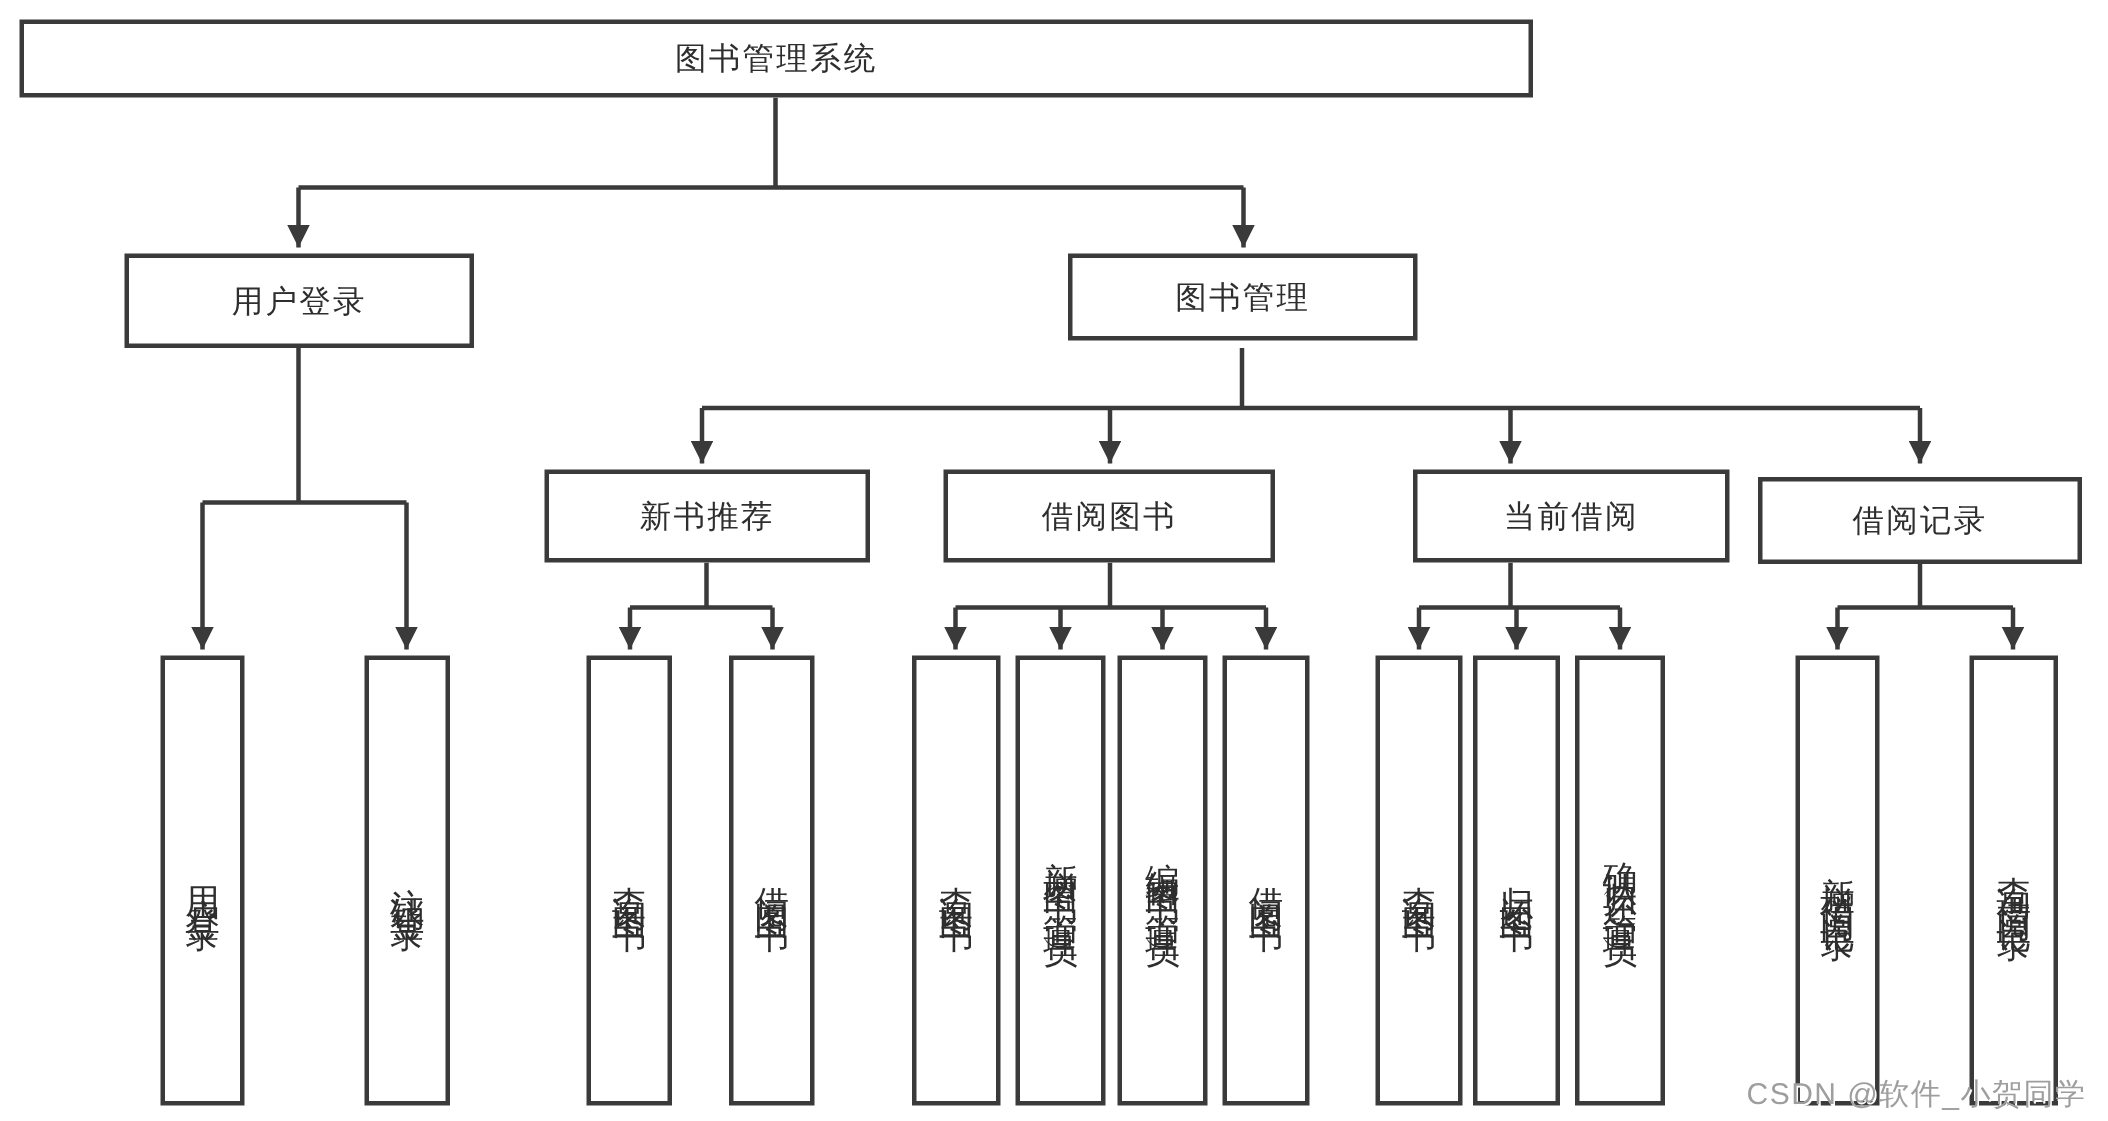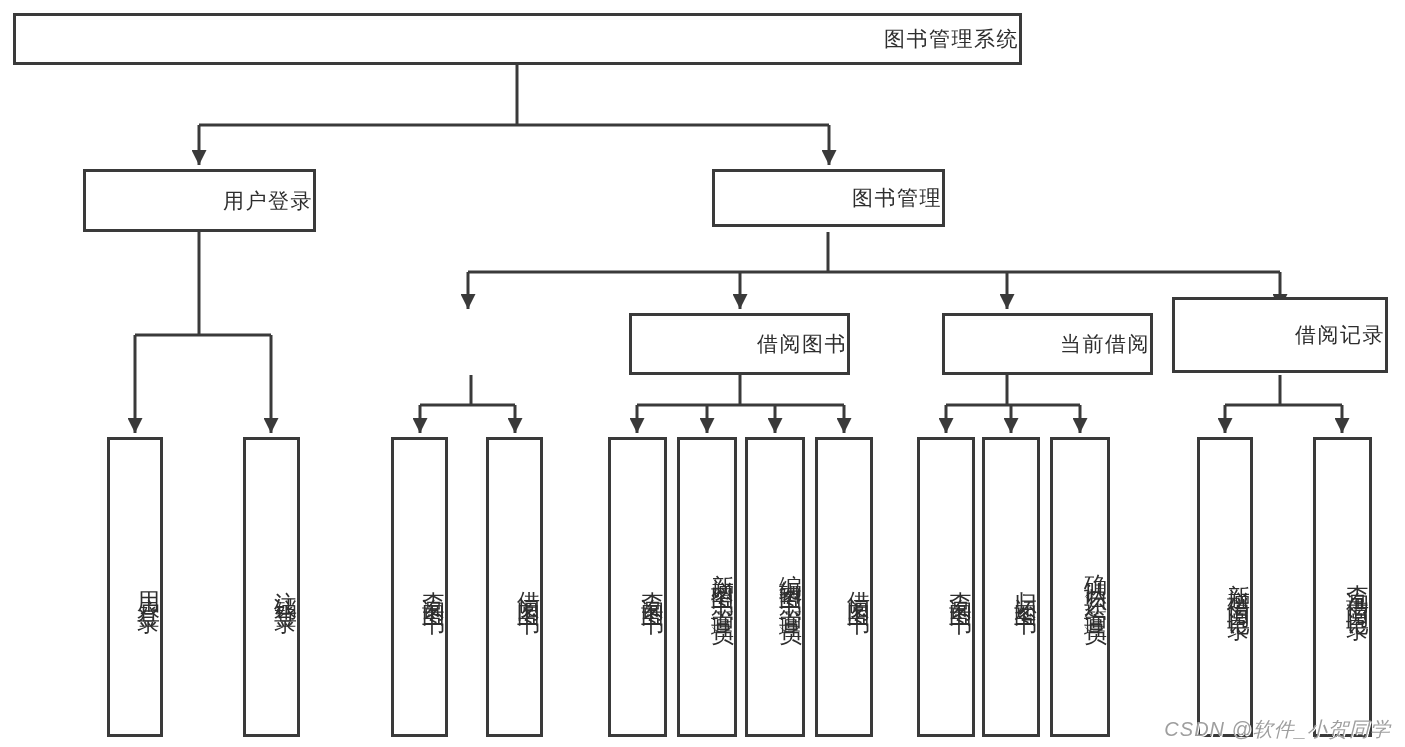--- a/index.html
+++ b/index.html
@@ -3,30 +3,30 @@
 <meta charset="utf-8">
 <style>
   html,body{margin:0;padding:0;background:#ffffff;}
   .canvas{
     position:relative;width:1405px;height:747px;background:#ffffff;overflow:hidden;
     font-family:"Liberation Sans","DejaVu Sans",sans-serif;
   }
   .wires{position:absolute;left:0;top:0;width:1405px;height:747px;}
   .node{
     position:absolute;box-sizing:border-box;border:3px solid #3a3a3a;background:#ffffff;
-    display:flex;align-items:center;justify-content:flex-end;color:#2e2e2e;
+    display:flex;align-items:center;justify-content:center;color:#2e2e2e;
   }
   .hlbl{font-size:21px;letter-spacing:1.5px;white-space:nowrap;}
   .vlbl{
     writing-mode:vertical-rl;text-orientation:mixed;
     font-size:23px;letter-spacing:7px;line-height:1;white-space:nowrap;
   }
   .watermark{
     position:absolute;right:14px;bottom:4px;font-size:20px;color:#9e9e9e;
-    text-shadow:1px 1px 0 #ffffff;letter-spacing:1px;white-space:nowrap;font-style:italic;
+    text-shadow:1px 1px 0 #ffffff;letter-spacing:1px;white-space:nowrap;
   }
 </style>
 </head>
 <body>
 
 <div class="canvas">
 
   <svg class="wires" viewBox="0 0 1405 747" fill="none" stroke="#3a3a3a" stroke-width="3">
     <defs>
       <marker id="arw" viewBox="0 0 10 10" refX="10" refY="5" markerWidth="7" markerHeight="5" orient="auto">
@@ -93,27 +93,30 @@
     <span class="hlbl">图书管理系统</span>
   </div>
 
   <div class="node" style="left:83px;top:169px;width:233px;height:63px">
     <span class="hlbl">用户登录</span>
   </div>
   <div class="node" style="left:712px;top:169px;width:233px;height:58px">
     <span class="hlbl">图书管理</span>
   </div>
 
+  <div class="node" style="left:363px;top:313px;width:217px;height:62px">
+    <span class="hlbl">新书推荐</span>
+  </div>
   <div class="node" style="left:629px;top:313px;width:221px;height:62px">
     <span class="hlbl">借阅图书</span>
   </div>
   <div class="node" style="left:942px;top:313px;width:211px;height:62px">
     <span class="hlbl">当前借阅</span>
   </div>
-  <div class="node" style="left:1172px;top:297px;width:216px;height:76px">
+  <div class="node" style="left:1172px;top:318px;width:216px;height:58px">
     <span class="hlbl">借阅记录</span>
   </div>
 
   <div class="node" style="left:107px;top:437px;width:56px;height:300px">
     <span class="vlbl">用户登录</span>
   </div>
   <div class="node" style="left:243px;top:437px;width:57px;height:300px">
     <span class="vlbl">注销登录</span>
   </div>
 

